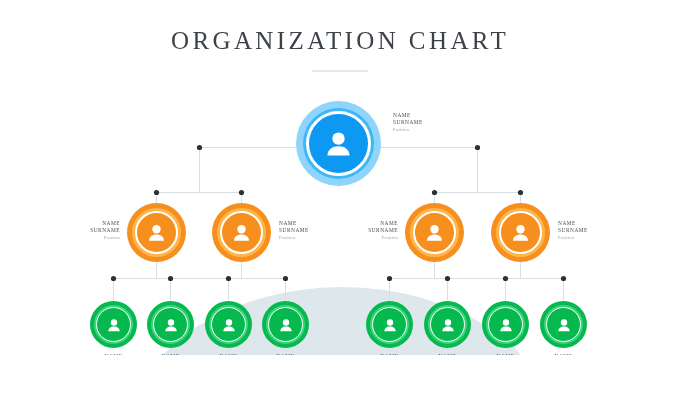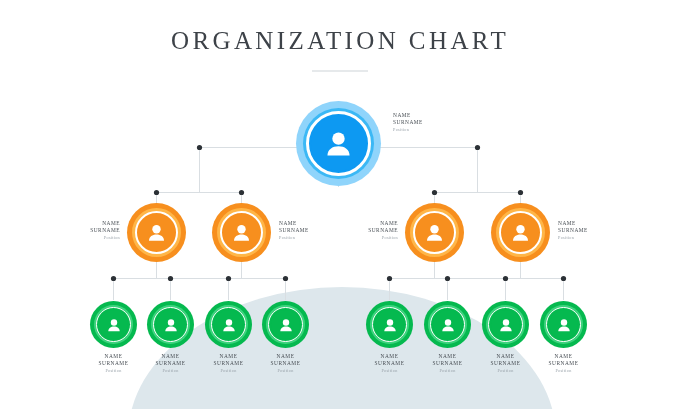--- a/index.html
+++ b/index.html
@@ -13,21 +13,21 @@
 
   body {
     font-family: "Liberation Sans", sans-serif;
     background: #ffffff;
     position: relative;
   }
 
   #chart-root {
     position: relative;
     width: 680px;
-    height: 409px;
+    height: 355px;
     background: #ffffff;
     overflow: hidden;
   }
 
   
   .bg-dome {
     position: absolute;
     left: 128px;
     top: 287px;
     width: 428px;

